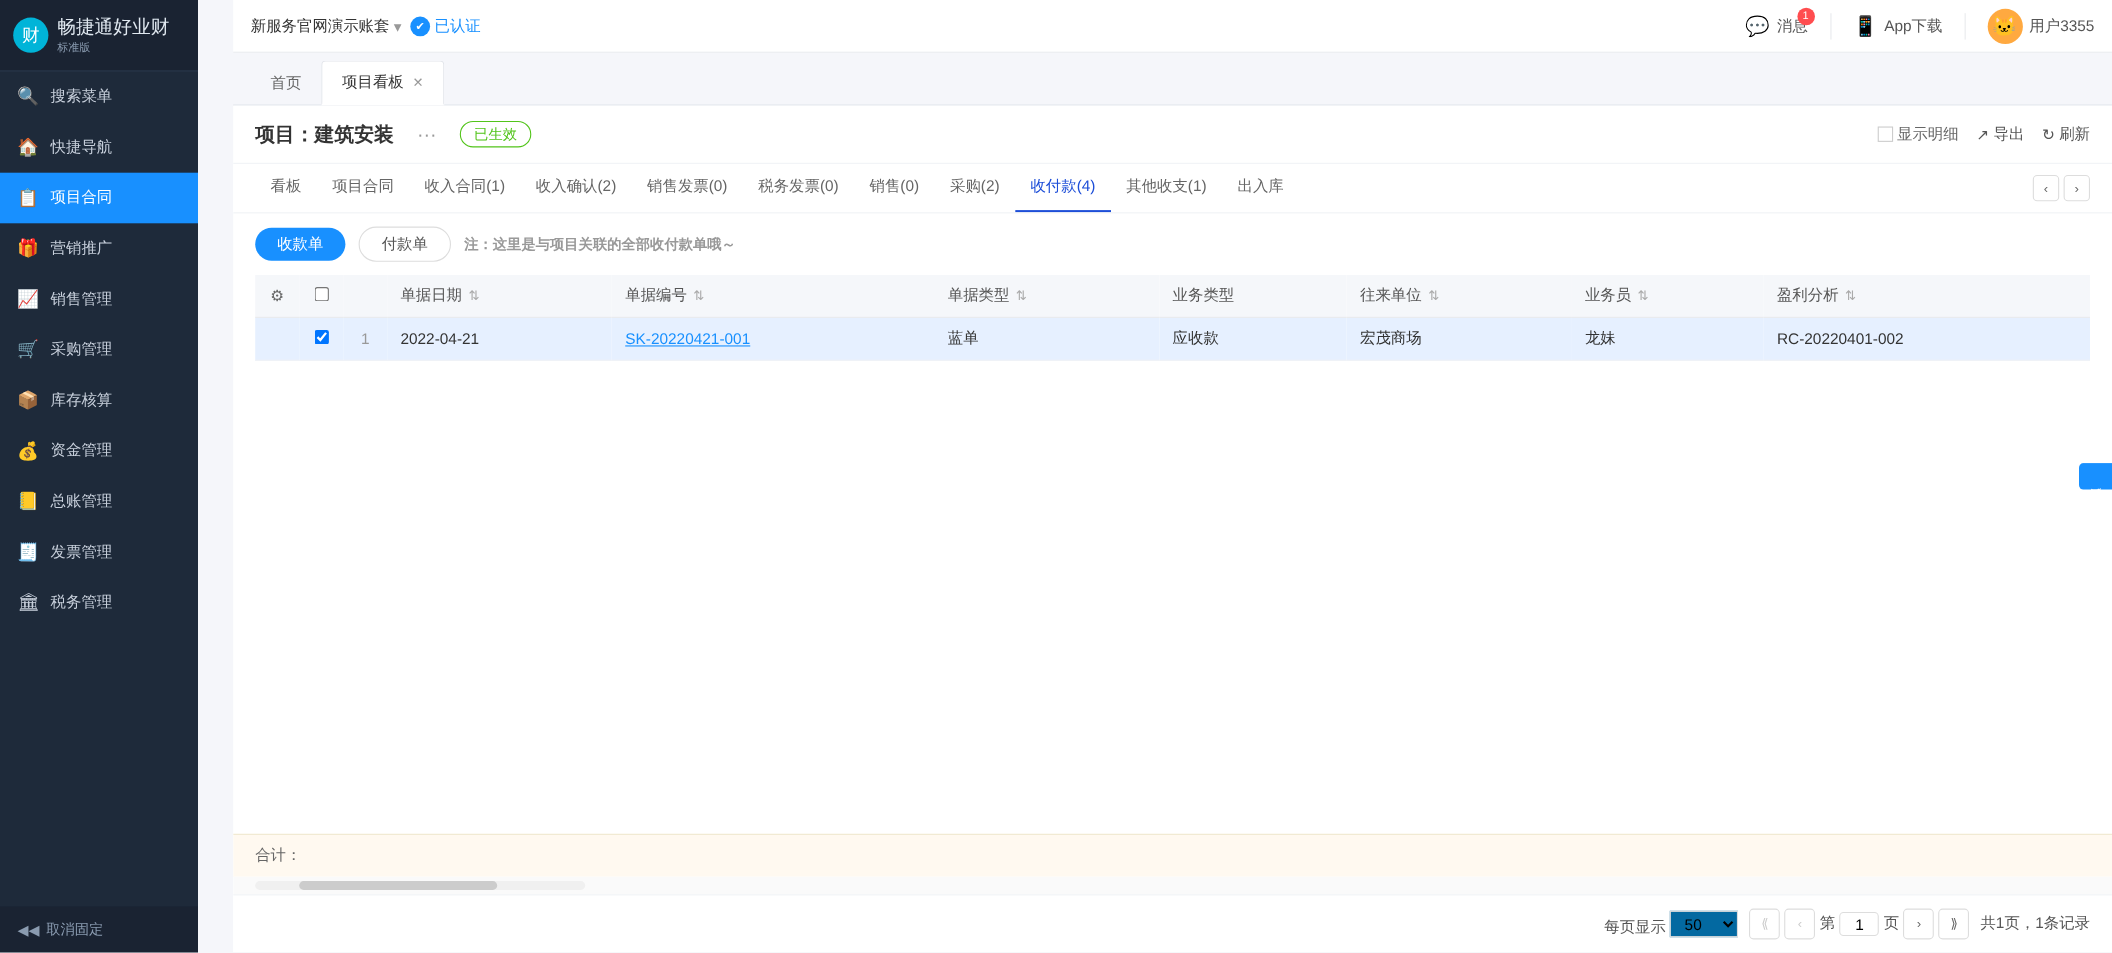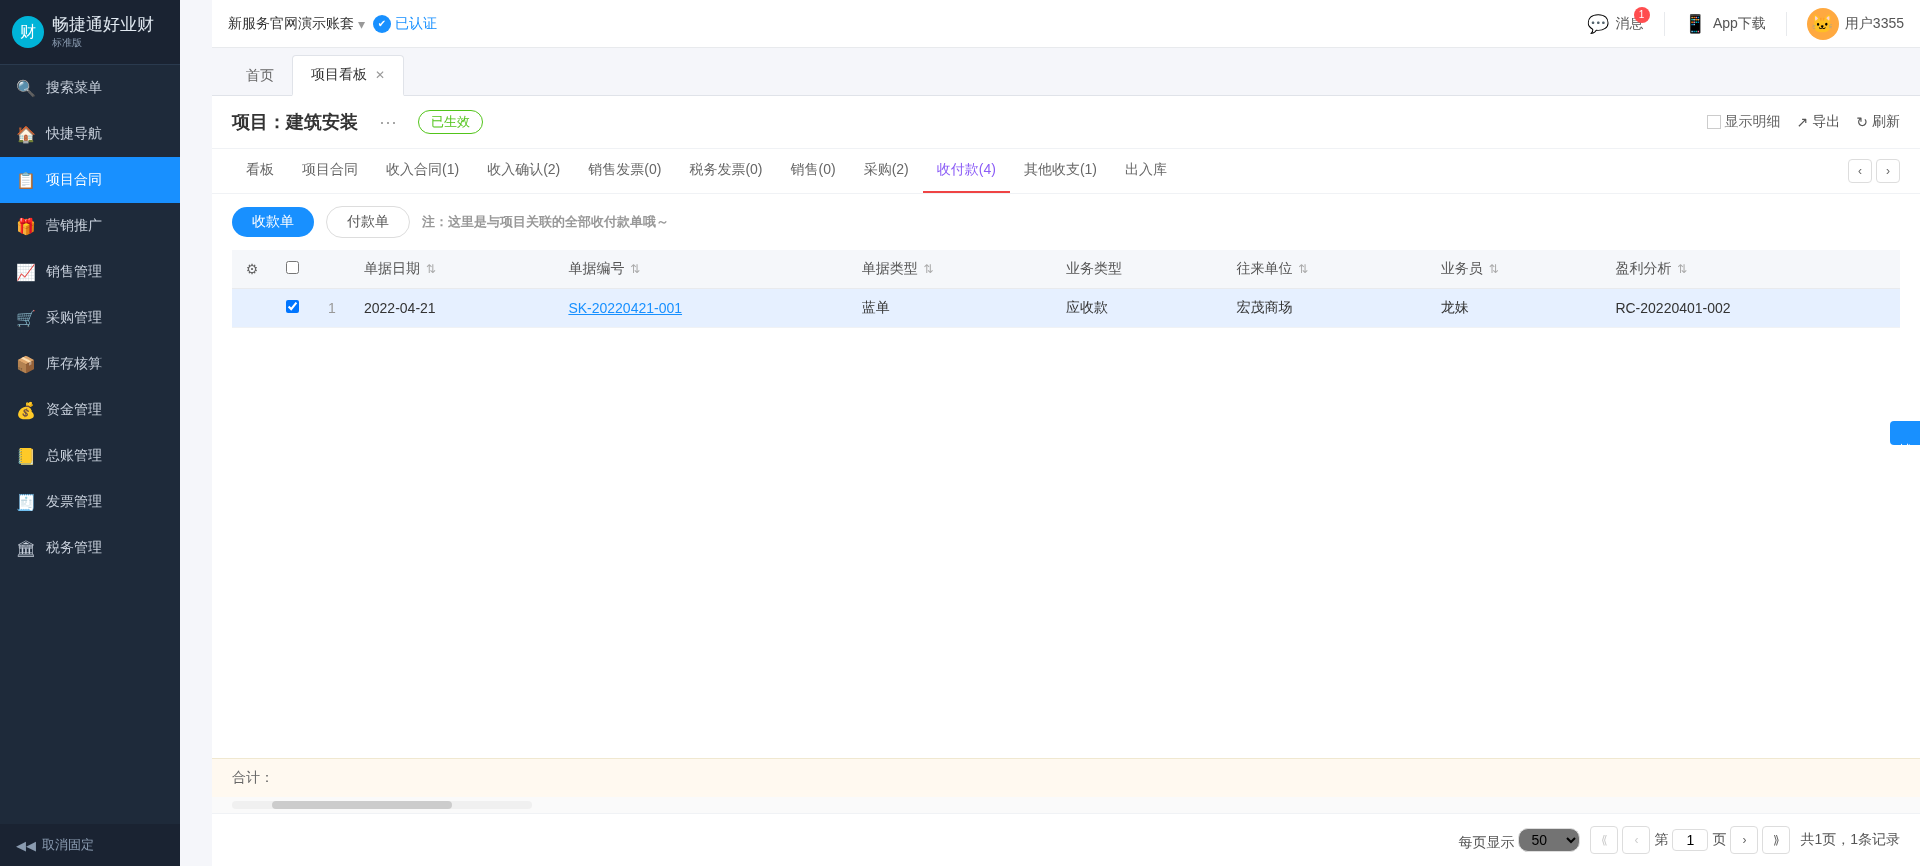--- a/index.html
+++ b/index.html
@@ -236,22 +236,22 @@
     }
     .sub-nav-item {
       padding: 12px 14px;
       cursor: pointer;
       color: #666;
       font-size: 14px;
       white-space: nowrap;
       border-bottom: 2px solid transparent;
     }
     .sub-nav-item.active {
-      color: #8b5cf6;
-      border-bottom: 2px solid #ef4444;
+      color: #1d4ed8;
+      border-bottom: 2px solid #1d4ed8;
       font-weight: 500;
     }
     .sub-nav-arrows {
       margin-left: auto;
       display: flex;
       gap: 4px;
     }
     .nav-arrow {
       width: 24px; height: 24px;
       border: 1px solid #ddd;
@@ -376,25 +376,25 @@
       background: white;
       border-top: 1px solid #f0f2f5;
     }
     .page-size-select {
       display: flex;
       align-items: flex-end;
       gap: 4px;
     }
     .select-box {
       border: 1px solid #ddd;
-      border-radius: 10px;
+      border-radius: 0;
       padding: 2px 8px;
       font-size: 14px;
       cursor: pointer;
-      background: #737373;
+      background: #0369a1;
     }
     .page-nav {
       display: flex;
       align-items: center;
       gap: 4px;
     }
     .page-btn {
       width: 28px; height: 28px;
       border: 1px solid #ddd;
       border-radius: 4px;

